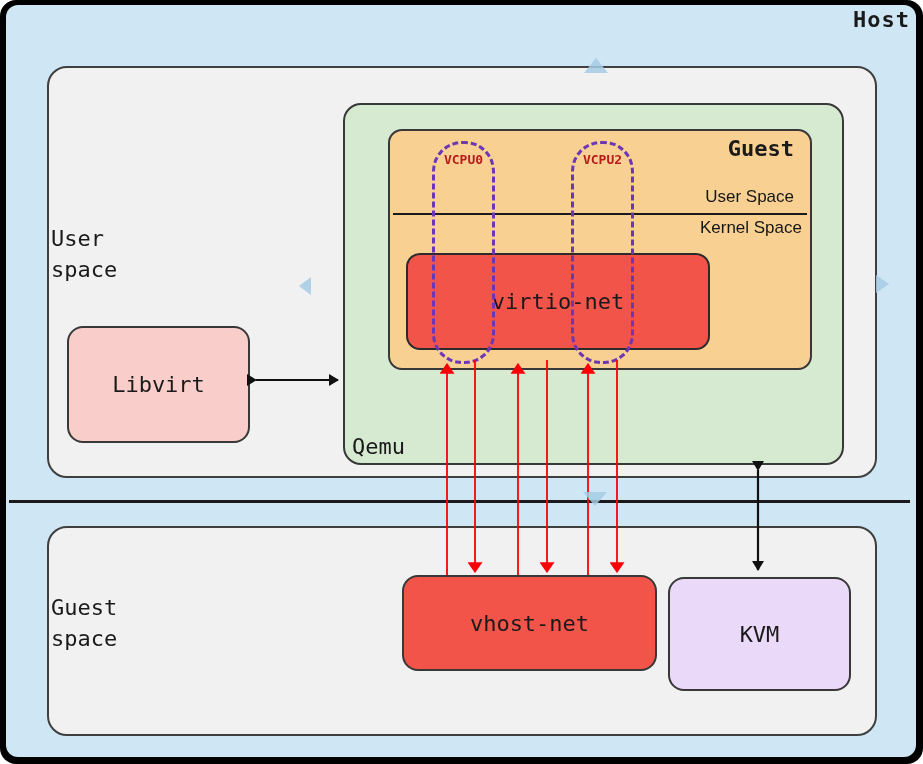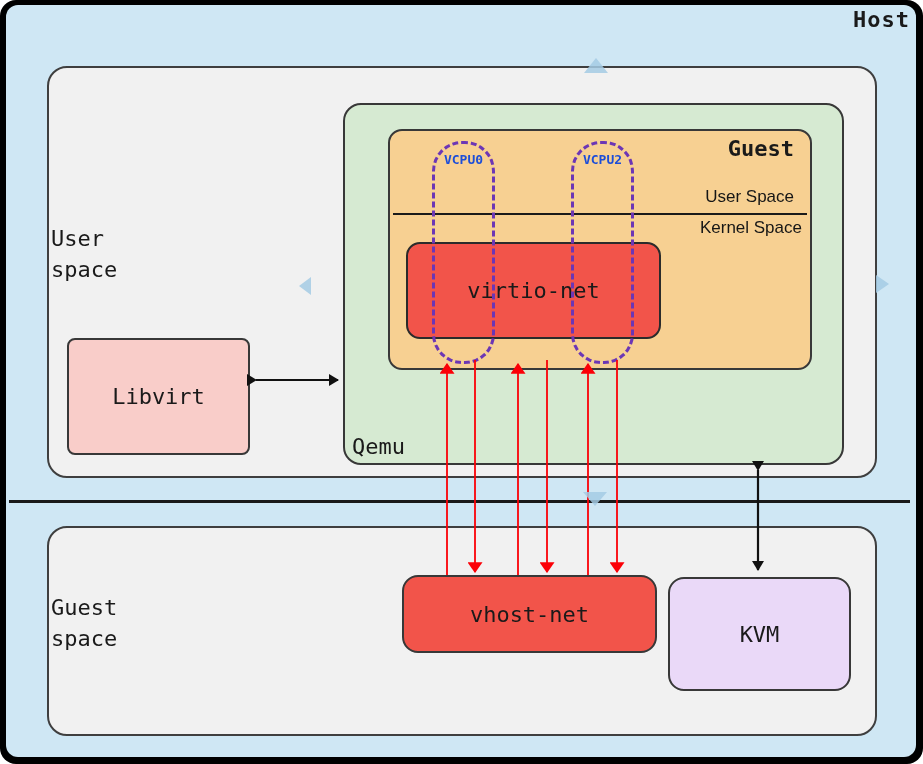--- a/index.html
+++ b/index.html
@@ -19,42 +19,42 @@
   .region.user{top:66px;height:412px;}
   .region.kernel{top:526px;height:210px;}
   .region-label{position:absolute;left:51px;font:22px var(--mono);color:var(--text,#1a1a1a);line-height:31px;white-space:pre-line;}
   .region-label.user{top:223px;}
   .region-label.kernel{top:592px;}
 
   .host-divider{position:absolute;left:9px;top:500px;width:901px;height:3px;background:#1a1a1a;}
 
   .node{border:2px solid #383838;display:flex;align-items:center;justify-content:center;
         font:22px var(--mono);color:var(--text,#1a1a1a);}
-  .libvirt{position:absolute;left:67px;top:338px;width:183px;height:117px;border-radius:8px;background:var(--libvirt_bg,#f9cdc9);}
+  .libvirt{position:absolute;left:67px;top:326px;width:183px;height:117px;border-radius:16px;background:var(--libvirt_bg,#f9cdc9);}
   .qemu{position:absolute;left:343px;top:103px;width:501px;height:362px;border-radius:18px;background:var(--qemu_bg,#d6ead2);}
   .qemu-label{position:absolute;left:7px;bottom:4px;font:22px var(--mono);color:var(--text,#1a1a1a);}
 
   .guest{position:absolute;left:43px;top:24px;width:424px;height:241px;border-radius:14px;
          background:var(--guest_bg,#f7d092);border:2px solid #383838;}
   .guest-label{position:absolute;top:5px;right:16px;font:bold 22px var(--mono);color:var(--text,#111);}
   .guest-divider{position:absolute;left:3px;right:3px;top:82px;height:2px;background:#1a1a1a;}
   .guest-us-label{position:absolute;right:16px;top:56px;font:17px var(--sans);color:#161616;}
   .guest-ks-label{position:absolute;right:8px;top:87px;font:17px var(--sans);color:#161616;}
 
-  .virtio{position:absolute;left:16px;top:111px;width:255px;height:97px;border-radius:14px;
+  .virtio{position:absolute;left:16px;top:122px;width:304px;height:97px;border-radius:14px;
           background:var(--red_bg,#f2544a);border:2px solid #2b2b2b;display:flex;align-items:center;justify-content:center;
           font:22px var(--mono);color:#1a1a1a;}
 
   .vcpu{position:absolute;top:10px;height:223px;border:3px dashed var(--vcpu_border,#6c36b5);
-        border-radius:30px;text-align:center;padding-top:8px;font:bold 13px var(--mono);color:#1d4ed8;}
+        border-radius:30px;text-align:center;padding-top:8px;font:bold 13px var(--mono);color:#b91c1c;}
   .vcpu.v0{left:42px;width:63px;}
   .vcpu.v1{left:115px;width:61px;}
   .vcpu.v2{left:181px;width:63px;}
 
-  .vhost{position:absolute;left:402px;top:575px;width:255px;height:78px;border-radius:16px;
+  .vhost{position:absolute;left:402px;top:575px;width:255px;height:96px;border-radius:16px;
          background:var(--red_bg,#f2544a);}
   .kvm{position:absolute;left:668px;top:577px;width:183px;height:114px;border-radius:16px;
        background:var(--kvm_bg,#ead9f8);}
 
   svg.overlay{position:absolute;inset:0;pointer-events:none;}
   .redline{stroke:var(--arrow_red,#fb0007);stroke-width:1.8;}
   .blkline{stroke:var(--arrow_black,#111);stroke-width:2.2;}
   .nav{fill:var(--nav_arrow,#a4cbe4);opacity:0.85;}
 </style>
 </head>

